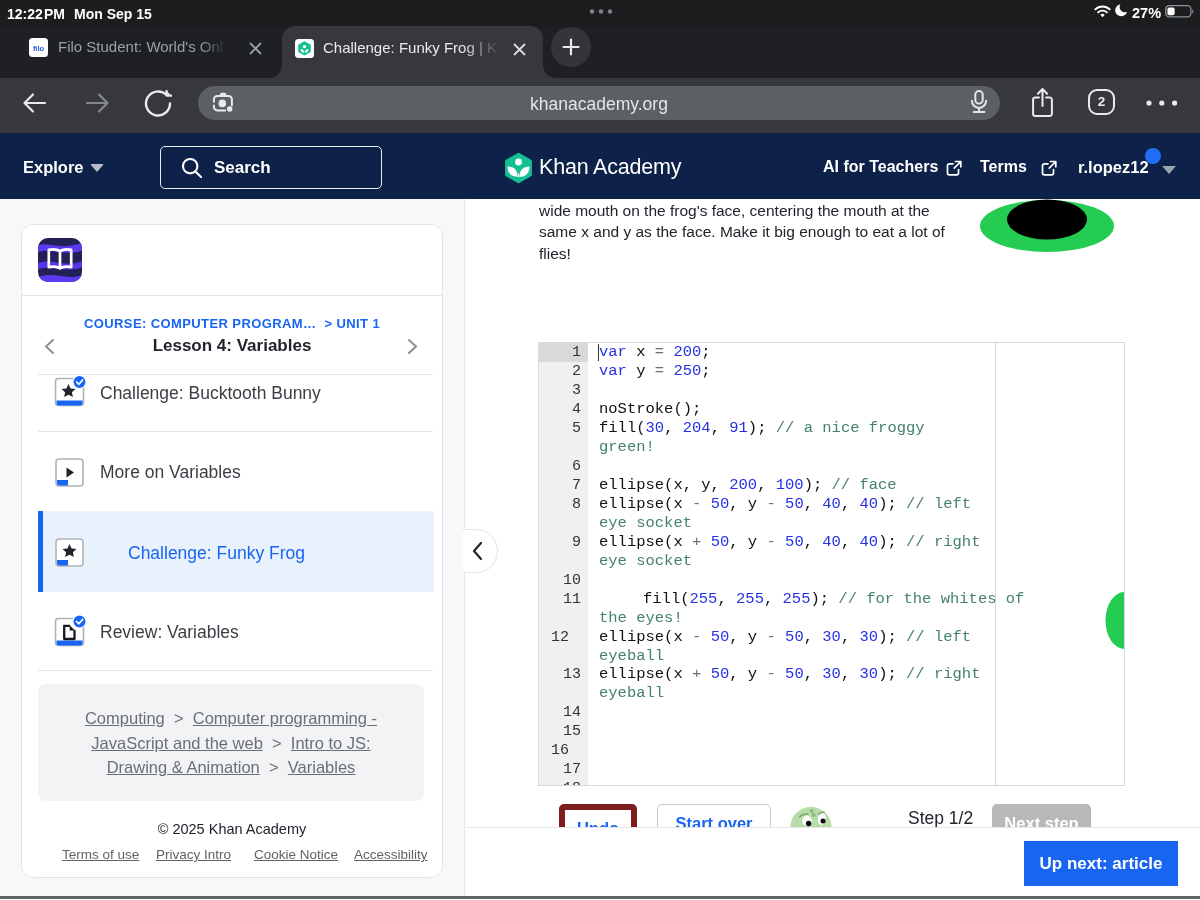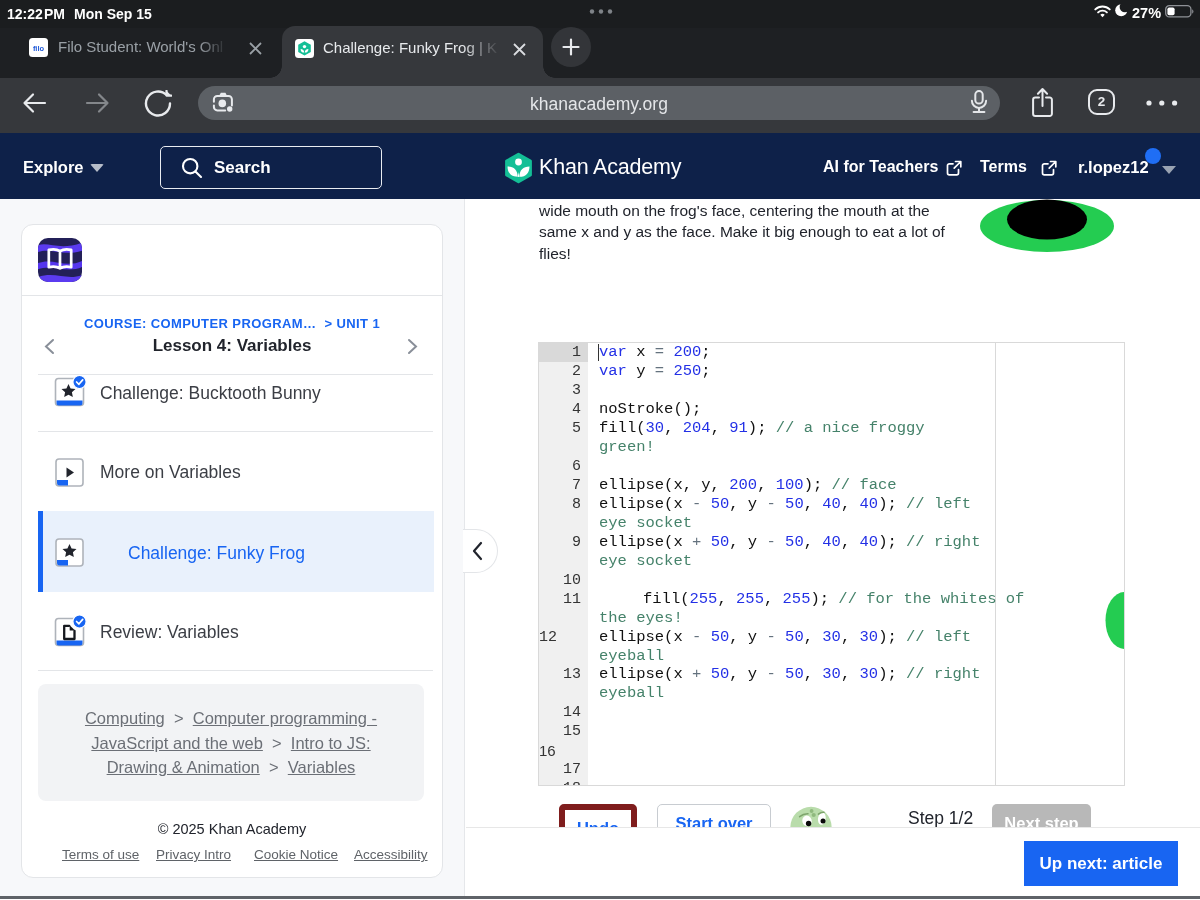--- a/index.html
+++ b/index.html
@@ -269,25 +269,25 @@
         <div class="abs" style="left:0px;top:19.3px;width:42px;text-align:right;font-size:15px;color:#333;font-family:'Liberation Mono',monospace;line-height:19px;">2</div>
         <div class="abs" style="left:0px;top:38.2px;width:42px;text-align:right;font-size:15px;color:#333;font-family:'Liberation Mono',monospace;line-height:19px;">3</div>
         <div class="abs" style="left:0px;top:57.1px;width:42px;text-align:right;font-size:15px;color:#333;font-family:'Liberation Mono',monospace;line-height:19px;">4</div>
         <div class="abs" style="left:0px;top:76.1px;width:42px;text-align:right;font-size:15px;color:#333;font-family:'Liberation Mono',monospace;line-height:19px;">5</div>
         <div class="abs" style="left:0px;top:114.0px;width:42px;text-align:right;font-size:15px;color:#333;font-family:'Liberation Mono',monospace;line-height:19px;">6</div>
         <div class="abs" style="left:0px;top:133.0px;width:42px;text-align:right;font-size:15px;color:#333;font-family:'Liberation Mono',monospace;line-height:19px;">7</div>
         <div class="abs" style="left:0px;top:151.9px;width:42px;text-align:right;font-size:15px;color:#333;font-family:'Liberation Mono',monospace;line-height:19px;">8</div>
         <div class="abs" style="left:0px;top:189.8px;width:42px;text-align:right;font-size:15px;color:#333;font-family:'Liberation Mono',monospace;line-height:19px;">9</div>
         <div class="abs" style="left:0px;top:227.7px;width:42px;text-align:right;font-size:15px;color:#333;font-family:'Liberation Mono',monospace;line-height:19px;">10</div>
         <div class="abs" style="left:0px;top:246.7px;width:42px;text-align:right;font-size:15px;color:#333;font-family:'Liberation Mono',monospace;line-height:19px;">11</div>
-        <div class="abs" style="left:0px;top:284.6px;width:42px;text-align:left;font-size:15px;color:#333;font-family:'Liberation Mono',monospace;line-height:19px;">12</div>
+        <div class="abs" style="left:0px;top:284.6px;width:42px;text-align:center;font-size:15px;color:#333;font-family:'Liberation Mono',monospace;line-height:19px;">12</div>
         <div class="abs" style="left:0px;top:322.4px;width:42px;text-align:right;font-size:15px;color:#333;font-family:'Liberation Mono',monospace;line-height:19px;">13</div>
         <div class="abs" style="left:0px;top:360.4px;width:42px;text-align:right;font-size:15px;color:#333;font-family:'Liberation Mono',monospace;line-height:19px;">14</div>
         <div class="abs" style="left:0px;top:379.3px;width:42px;text-align:right;font-size:15px;color:#333;font-family:'Liberation Mono',monospace;line-height:19px;">15</div>
-        <div class="abs" style="left:0px;top:398.3px;width:42px;text-align:left;font-size:15px;color:#333;font-family:Liberation Sans, sans-serif;line-height:19px;">16</div>
+        <div class="abs" style="left:0px;top:398.3px;width:42px;text-align:center;font-size:15px;color:#333;font-family:Liberation Mono, monospace;line-height:19px;">16</div>
         <div class="abs" style="left:0px;top:417.2px;width:42px;text-align:right;font-size:15px;color:#333;font-family:'Liberation Mono',monospace;line-height:19px;">17</div>
         <div class="abs" style="left:0px;top:436.1px;width:42px;text-align:right;font-size:15px;color:#333;font-family:'Liberation Mono',monospace;line-height:19px;">18</div>
       </div>
     <div id="code">
         <div class="abs mono" style="left:60px;top:0.3px;font-size:15.5px;color:#111;line-height:19px;white-space:pre;"><span style="color:#2330e6">var</span> x <span style="color:#64727e">=</span> <span style="color:#2330e6">200</span>;</div>
         <div class="abs mono" style="left:60px;top:19.3px;font-size:15.5px;color:#111;line-height:19px;white-space:pre;"><span style="color:#2330e6">var</span> y <span style="color:#64727e">=</span> <span style="color:#2330e6">250</span>;</div>
         <div class="abs mono" style="left:60px;top:57.1px;font-size:15.5px;color:#111;line-height:19px;white-space:pre;">noStroke();</div>
         <div class="abs mono" style="left:60px;top:76.1px;font-size:15.5px;color:#111;line-height:19px;white-space:pre;">fill(<span style="color:#2330e6">30</span>, <span style="color:#2330e6">204</span>, <span style="color:#2330e6">91</span>); <span style="color:#45826a">// a nice froggy</span></div>
         <div class="abs mono" style="left:60px;top:95.0px;font-size:15.5px;color:#111;line-height:19px;white-space:pre;"><span style="color:#45826a">green!</span></div>
         <div class="abs mono" style="left:60px;top:133.0px;font-size:15.5px;color:#111;line-height:19px;white-space:pre;">ellipse(x, y, <span style="color:#2330e6">200</span>, <span style="color:#2330e6">100</span>); <span style="color:#45826a">// face</span></div>

